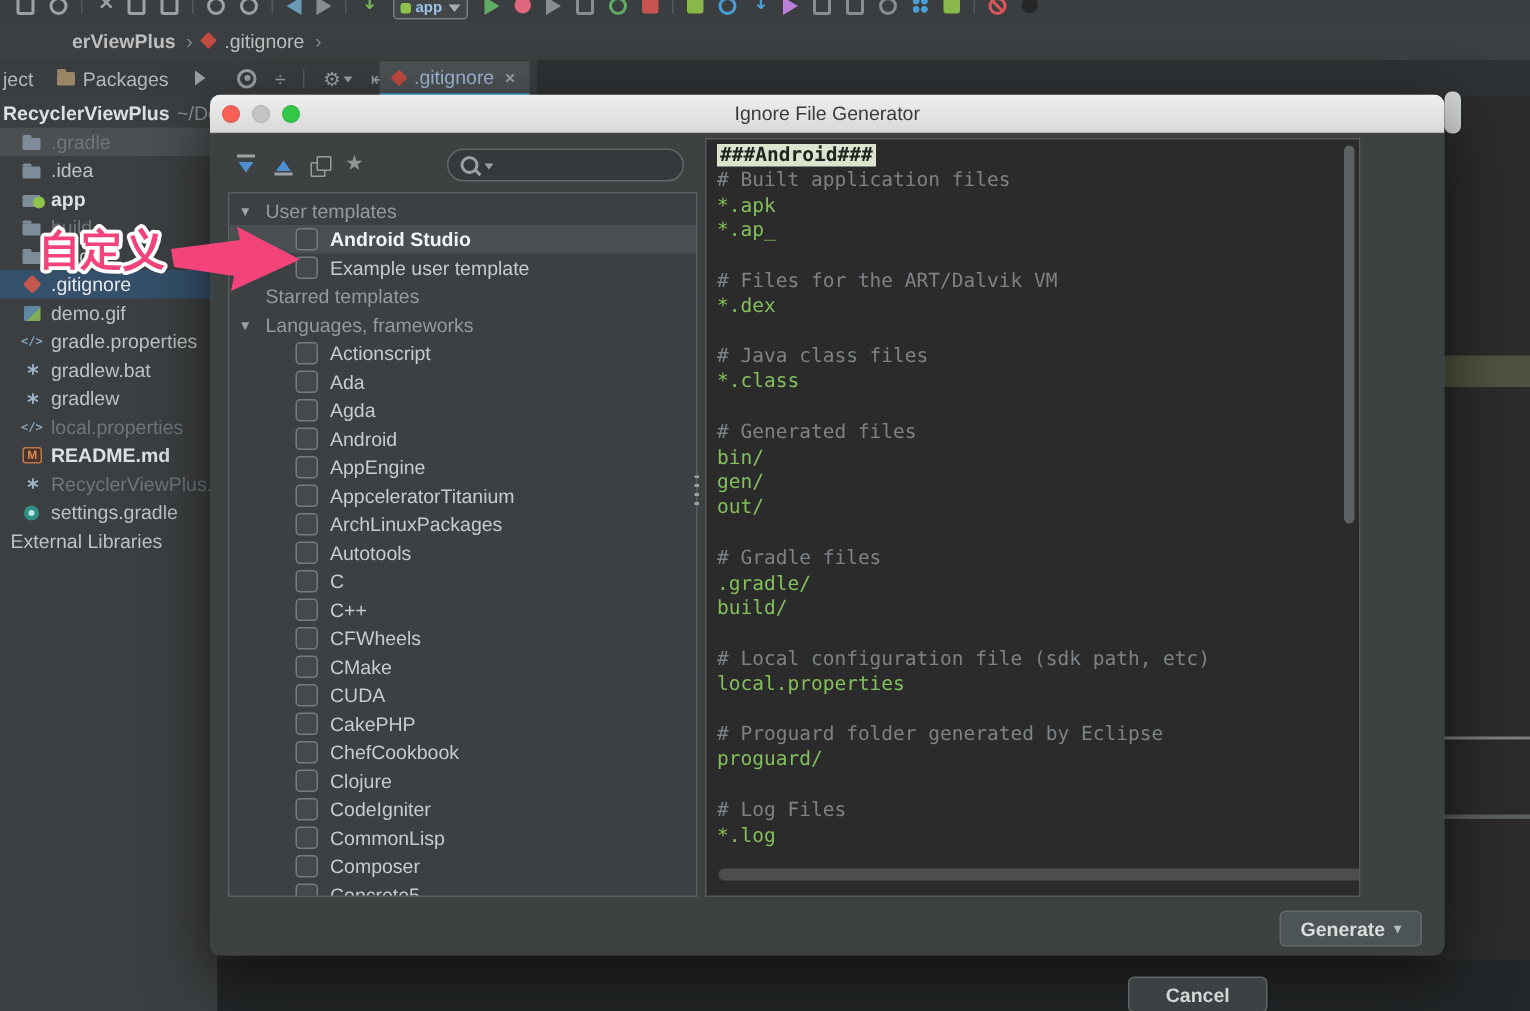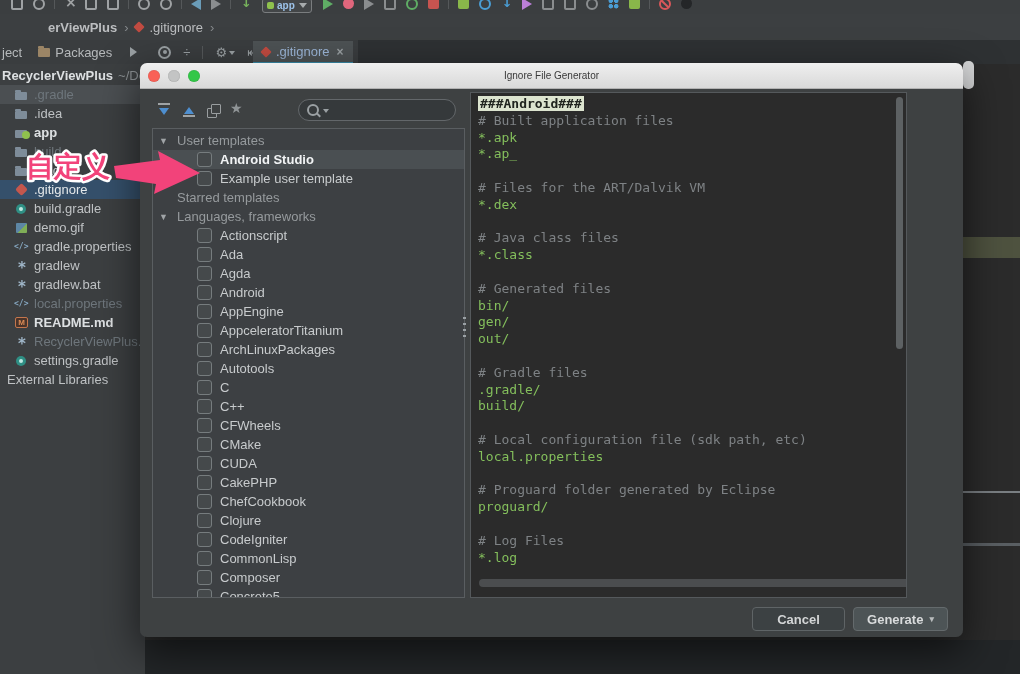--- a/index.html
+++ b/index.html
@@ -96,21 +96,21 @@
   
   #dialog{position:absolute;left:140px;top:63px;width:823px;height:574px;border-radius:7px;z-index:40;
     box-shadow:0 14px 42px rgba(0,0,0,.6);}
   #titlebar{position:absolute;left:0;top:0;width:100%;height:26px;border-radius:7px 7px 0 0;
     background:linear-gradient(#efefef,#d9d9d9);border-bottom:1px solid #b2b2b2;box-sizing:border-box;
     display:flex;align-items:center;}
   .light{width:12px;height:12px;border-radius:50%;margin-left:8px;flex:none;box-shadow:inset 0 0 1px rgba(0,0,0,.3);}
   .light.red{background:#f96157;}
   .light.yellow{background:#c3c4c4;}
   .light.green{background:#33c748;}
-  #dlg-title{position:absolute;left:0;width:100%;text-align:center;font-size:10px;color:#3a3a3a;}
+  #dlg-title{position:absolute;left:0;width:100%;text-align:center;font-size:13px;color:#3a3a3a;}
   #dbody{position:absolute;left:0;top:26px;width:100%;height:548px;background:#3e4142;border-radius:0 0 7px 7px;}
   
   .dic{position:absolute;width:17px;height:17px;}
   #ic-expand{left:16px;top:13px;}
   #ic-collapse{left:41px;top:13px;}
   .bluebar{position:absolute;left:2px;width:12px;height:2px;background:#9fa3a5;}
   .bluetri-dn{position:absolute;left:3px;width:0;height:0;border:5px solid transparent;border-top:7px solid #4e8fd0;}
   .bluetri-up{position:absolute;left:3px;width:0;height:0;border:5px solid transparent;border-bottom:7px solid #4e8fd0;}
   #ic-copy{left:66px;top:14px;}
   #ic-copy::before{content:"";position:absolute;left:1px;top:5px;width:8px;height:8px;border:1.5px solid #9a9ea0;border-radius:1px;}
@@ -147,21 +147,21 @@
   .pl-comment{color:#7e8285;}
   .pl-entry{color:#84bf5c;}
   .hlspan{background:#dce4cf;color:#20241f;font-weight:bold;padding:0 2px;}
   #vscroll{position:absolute;right:3px;top:4px;width:7px;height:252px;background:#5d6163;border-radius:4px;}
   #hscroll{position:absolute;left:8px;bottom:10px;width:450px;height:8px;background:#4b4d4f;border-radius:4px;}
   #splitdots{position:absolute;left:323px;top:228px;width:3px;height:22px;
     background:repeating-linear-gradient(#9aa0a4 0 2px,transparent 2px 6px);}
   
   .btn{position:absolute;top:518px;height:24px;border-radius:4px;font:bold 13px "Liberation Sans",sans-serif;
     display:flex;align-items:center;justify-content:center;box-sizing:border-box;}
-  #btn-cancel{left:612px;width:93px;background:#3c4143;border:1px solid #5f6466;color:#d3d5d6;}
+  #btn-cancel{left:612px;width:93px;background:#3c4143;border:1px solid #5f6466;color:#d3d5d6;margin-top:44px;}
   #btn-generate{left:713px;width:95px;background:#4d5456;border:1px solid #646a6c;color:#d9dbdc;}
   .gcaret{font-size:9px;color:#b9bcbe;margin-left:6px;}
   
   #annotation{position:absolute;left:22px;top:142px;z-index:50;overflow:visible;}
 </style>
 </head>
 <body>
 
 <div id="screen">
 
@@ -261,38 +261,34 @@
         </div>
         <div class="trow">
           <span class="ti ti-folder"></span>
           <span class="tlabel">gradle</span>
         </div>
         <div class="trow sel">
           <span class="ti ti-git"></span>
           <span class="tlabel">.gitignore</span>
         </div>
         <div class="trow">
-          <span class="ti ti-gradle"></span>
-          <span class="tlabel">build.gradle</span>
-        </div>
-        <div class="trow">
           <span class="ti ti-image"></span>
           <span class="tlabel">demo.gif</span>
         </div>
         <div class="trow">
           <span class="ti ti-code"></span>
           <span class="tlabel">gradle.properties</span>
         </div>
         <div class="trow">
           <span class="ti ti-asterisk"></span>
+          <span class="tlabel">gradlew.bat</span>
+        </div>
+        <div class="trow">
+          <span class="ti ti-asterisk"></span>
           <span class="tlabel">gradlew</span>
-        </div>
-        <div class="trow">
-          <span class="ti ti-asterisk"></span>
-          <span class="tlabel">gradlew.bat</span>
         </div>
         <div class="trow">
           <span class="ti ti-code"></span>
           <span class="tlabel dim">local.properties</span>
         </div>
         <div class="trow">
           <span class="ti ti-markdown"></span>
           <span class="tlabel bold">README.md</span>
         </div>
         <div class="trow">

